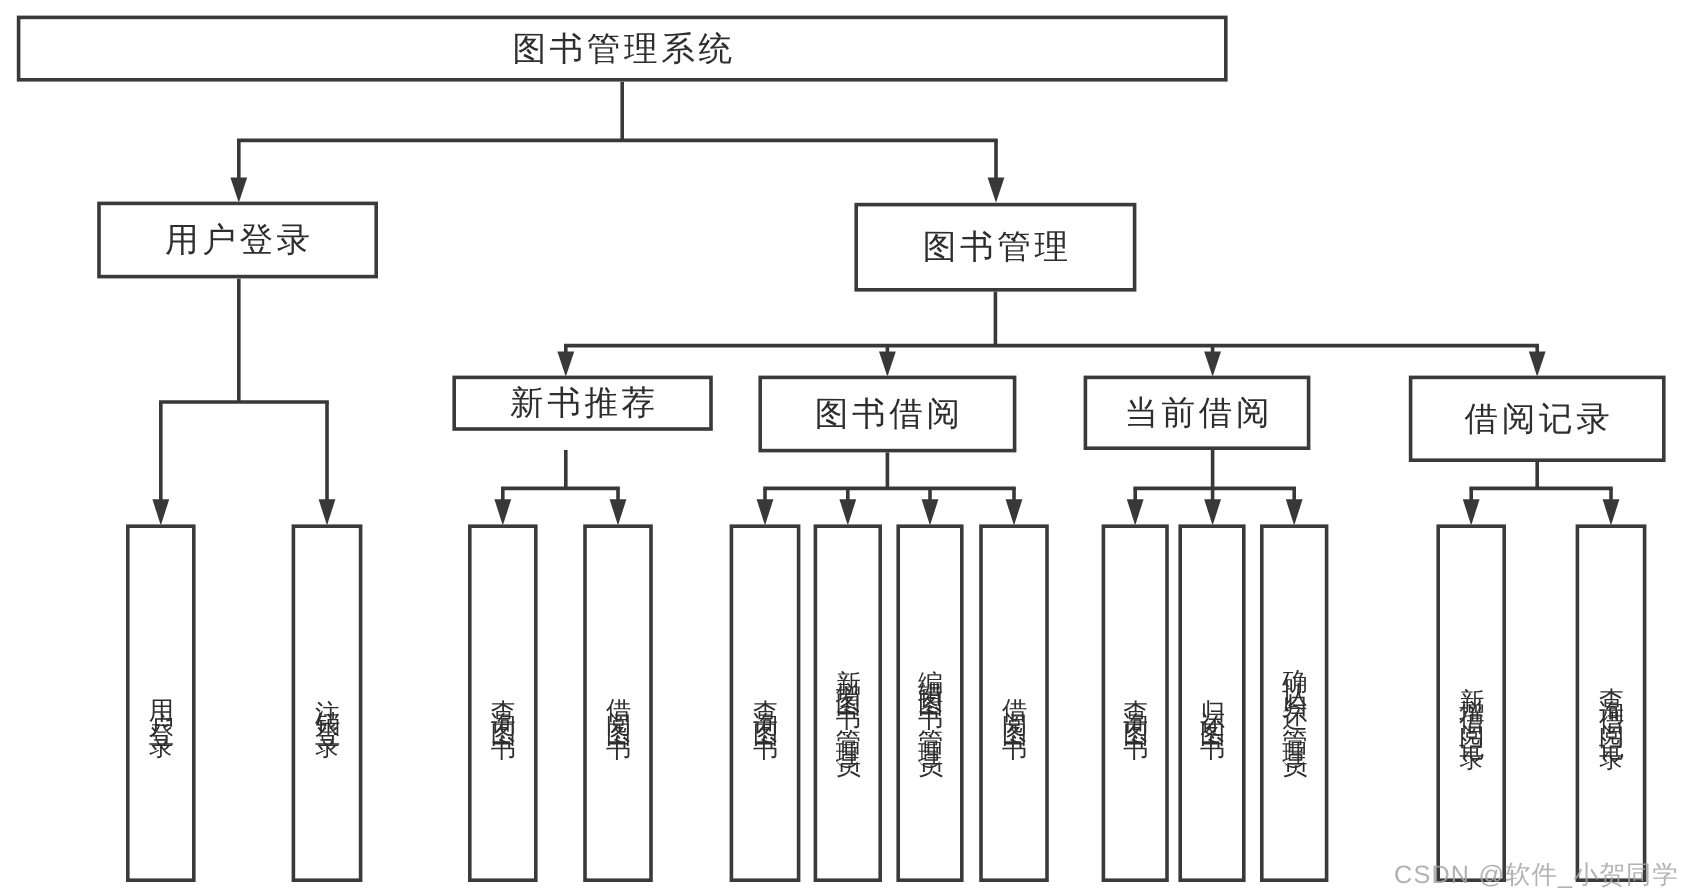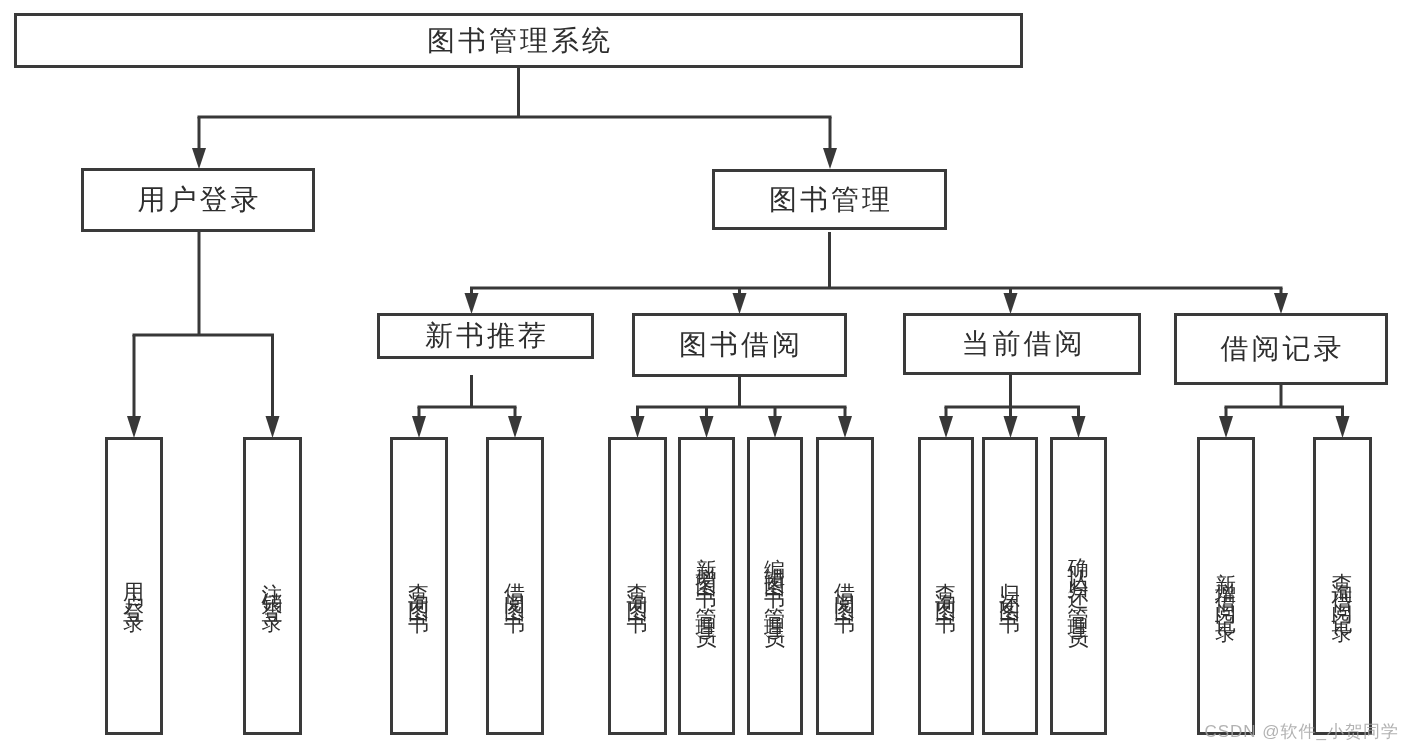--- a/index.html
+++ b/index.html
@@ -44,21 +44,21 @@
     writing-mode: vertical-rl;
     text-orientation: mixed;
     font-size: 21px;
     letter-spacing: 10px;
     line-height: 1;
   }
   .watermark {
     position: absolute;
     right: 6px;
     bottom: 4px;
-    font-size: 17px;
+    font-size: 21px;
     letter-spacing: 1px;
     color: rgba(164, 164, 164, 0.85);
     white-space: nowrap;
     z-index: 5;
   }
 </style>
 </head>
 <body>
 
 <div id="canvas">
@@ -139,31 +139,31 @@
     </g>
   </svg>
 
   <div class="node hbox" style="left:14px;top:13px;width:1009px;height:55px">
     <span>图书管理系统</span>
   </div>
 
   <div class="node hbox" style="left:81px;top:168px;width:234px;height:64px">
     <span>用户登录</span>
   </div>
-  <div class="node hbox" style="left:712px;top:169px;width:235px;height:61px">
+  <div class="node hbox" style="left:712px;top:169px;width:235px;height:74px">
     <span>图书管理</span>
   </div>
 
   <div class="node hbox" style="left:377px;top:313px;width:217px;height:46px">
     <span>新书推荐</span>
   </div>
   <div class="node hbox" style="left:632px;top:313px;width:215px;height:64px">
     <span>图书借阅</span>
   </div>
-  <div class="node hbox" style="left:903px;top:313px;width:238px;height:62px">
+  <div class="node hbox" style="left:903px;top:313px;width:189px;height:62px">
     <span>当前借阅</span>
   </div>
   <div class="node hbox" style="left:1174px;top:313px;width:214px;height:72px">
     <span>借阅记录</span>
   </div>
 
   <div class="node vbox" style="left:105px;top:437px;width:58px;height:298px">
     <span>用户登录</span>
   </div>
   <div class="node vbox" style="left:243px;top:437px;width:59px;height:298px">

